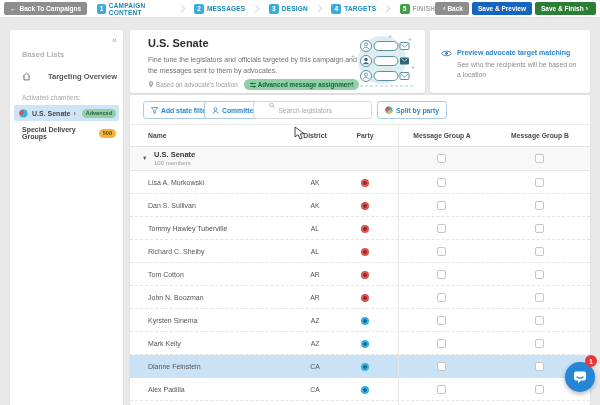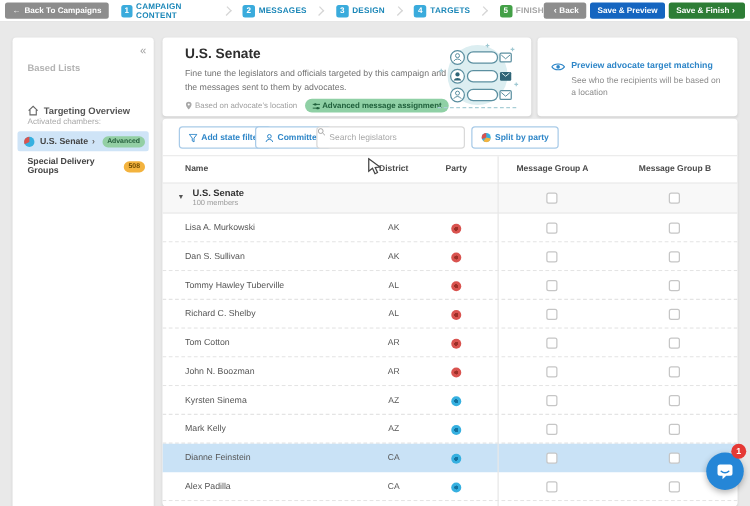--- a/index.html
+++ b/index.html
@@ -30,21 +30,21 @@
   .topbar-right{display:flex;gap:3px;margin-right:4px}
   .btn-back{background:var(--back-button-bg)}
   .btn-save-preview{background:var(--save-preview-bg)}
   .btn-save-finish{background:var(--save-finish-bg)}
   .chev{font-size:7px;margin:0 2px}
 
   
   .sidebar{left:10px;top:30px;width:113px;height:375px;border-radius:3px 3px 0 0}
   .collapse{position:absolute;top:5px;right:6px;font-size:9px;color:#9e9e9e;cursor:pointer}
   .sb-title{position:absolute;left:12px;top:20px;font-size:7.5px;font-weight:bold;color:#b3b3b3}
-  .sb-overview{position:absolute;left:12px;top:54px;display:flex;align-items:flex-end;gap:4px;font-size:7.5px;font-weight:bold;color:#555;cursor:pointer}
+  .sb-overview{position:absolute;left:12px;top:42px;display:flex;align-items:flex-end;gap:17px;font-size:7.5px;font-weight:bold;color:#555;cursor:pointer}
   .sb-activated{position:absolute;left:12px;top:64px;font-size:6.5px;color:#a8a8a8}
   .sb-item{position:absolute;left:4px;width:105px;height:16px;border-radius:2px;display:flex;align-items:center;cursor:pointer}
   .sb-item.selected{background:var(--sidebar-selected-bg)}
   .sb-item1{top:75px}
   .sb-item2{top:95px}
   .sb-item-label{font-size:7px;font-weight:bold;color:#444;margin-left:4px}
   .pie-icon{width:9px;height:9px;margin-left:5px;flex:none}
   .badge{margin-left:auto;margin-right:3px;border-radius:7px;font-size:5.5px;font-weight:bold;padding:1.5px 4px;white-space:nowrap}
   .badge-adv{background:var(--advanced-badge-bg);color:var(--advanced-badge-text)}
   .badge-count{background:var(--count-badge-bg);color:var(--count-badge-text)}
@@ -64,21 +64,21 @@
   .pv-link{position:absolute;left:27px;top:19px;font-size:7px;font-weight:bold;color:var(--link-blue);cursor:pointer}
   .pv-sub{position:absolute;left:27px;top:30px;width:120px;font-size:6.8px;color:#8c8c8c;line-height:1.5}
   .pv-icon{position:absolute;left:11px;top:19px}
 
   
   .table-card{left:130px;top:95px;width:460px;height:310px;border-radius:3px;overflow:hidden}
   .toolbar{position:relative;height:30px;border-bottom:1px solid #ececec}
   .tb-btn{position:absolute;top:6px;height:18px;display:inline-flex;align-items:center;gap:3px;border:1px solid #a9cbe8;border-radius:3px;background:#fff;color:var(--link-blue);font-size:6.8px;font-weight:bold;padding:0 7px;cursor:pointer;font-family:inherit}
   .tb-filter{left:13px}
   .tb-committee{left:74px}
-  .tb-search{position:absolute;left:123px;top:6px;width:119px;height:18px;border:1px solid #d9d9d9;border-radius:3px;display:flex;padding:0 0;gap:3px;background:#fff}
+  .tb-search{position:absolute;left:123px;top:6px;width:119px;height:18px;border:1px solid #d9d9d9;border-radius:3px;display:flex;padding:0 15px;gap:3px;background:#fff}
   .tb-search input{border:none;outline:none;width:100%;font-size:6.8px;color:#555;font-family:inherit;background:transparent}
   .tb-search input::placeholder{color:#a8a8a8}
   .tb-split{left:247px}
   .col-divider{position:absolute;left:268px;top:30px;bottom:0;width:1px;background:#e8e8e8}
   .thead{position:relative;height:22px;border-bottom:1px solid #e6e6e6}
   .th{position:absolute;top:7px;font-size:6.8px;font-weight:bold;color:#4a4a4a}
   .th-name{left:18px}
   .th-district{left:170px;width:30px;text-align:center}
   .th-party{left:222px;width:26px;text-align:center}
   .th-mga{left:272px;width:80px;text-align:center}

